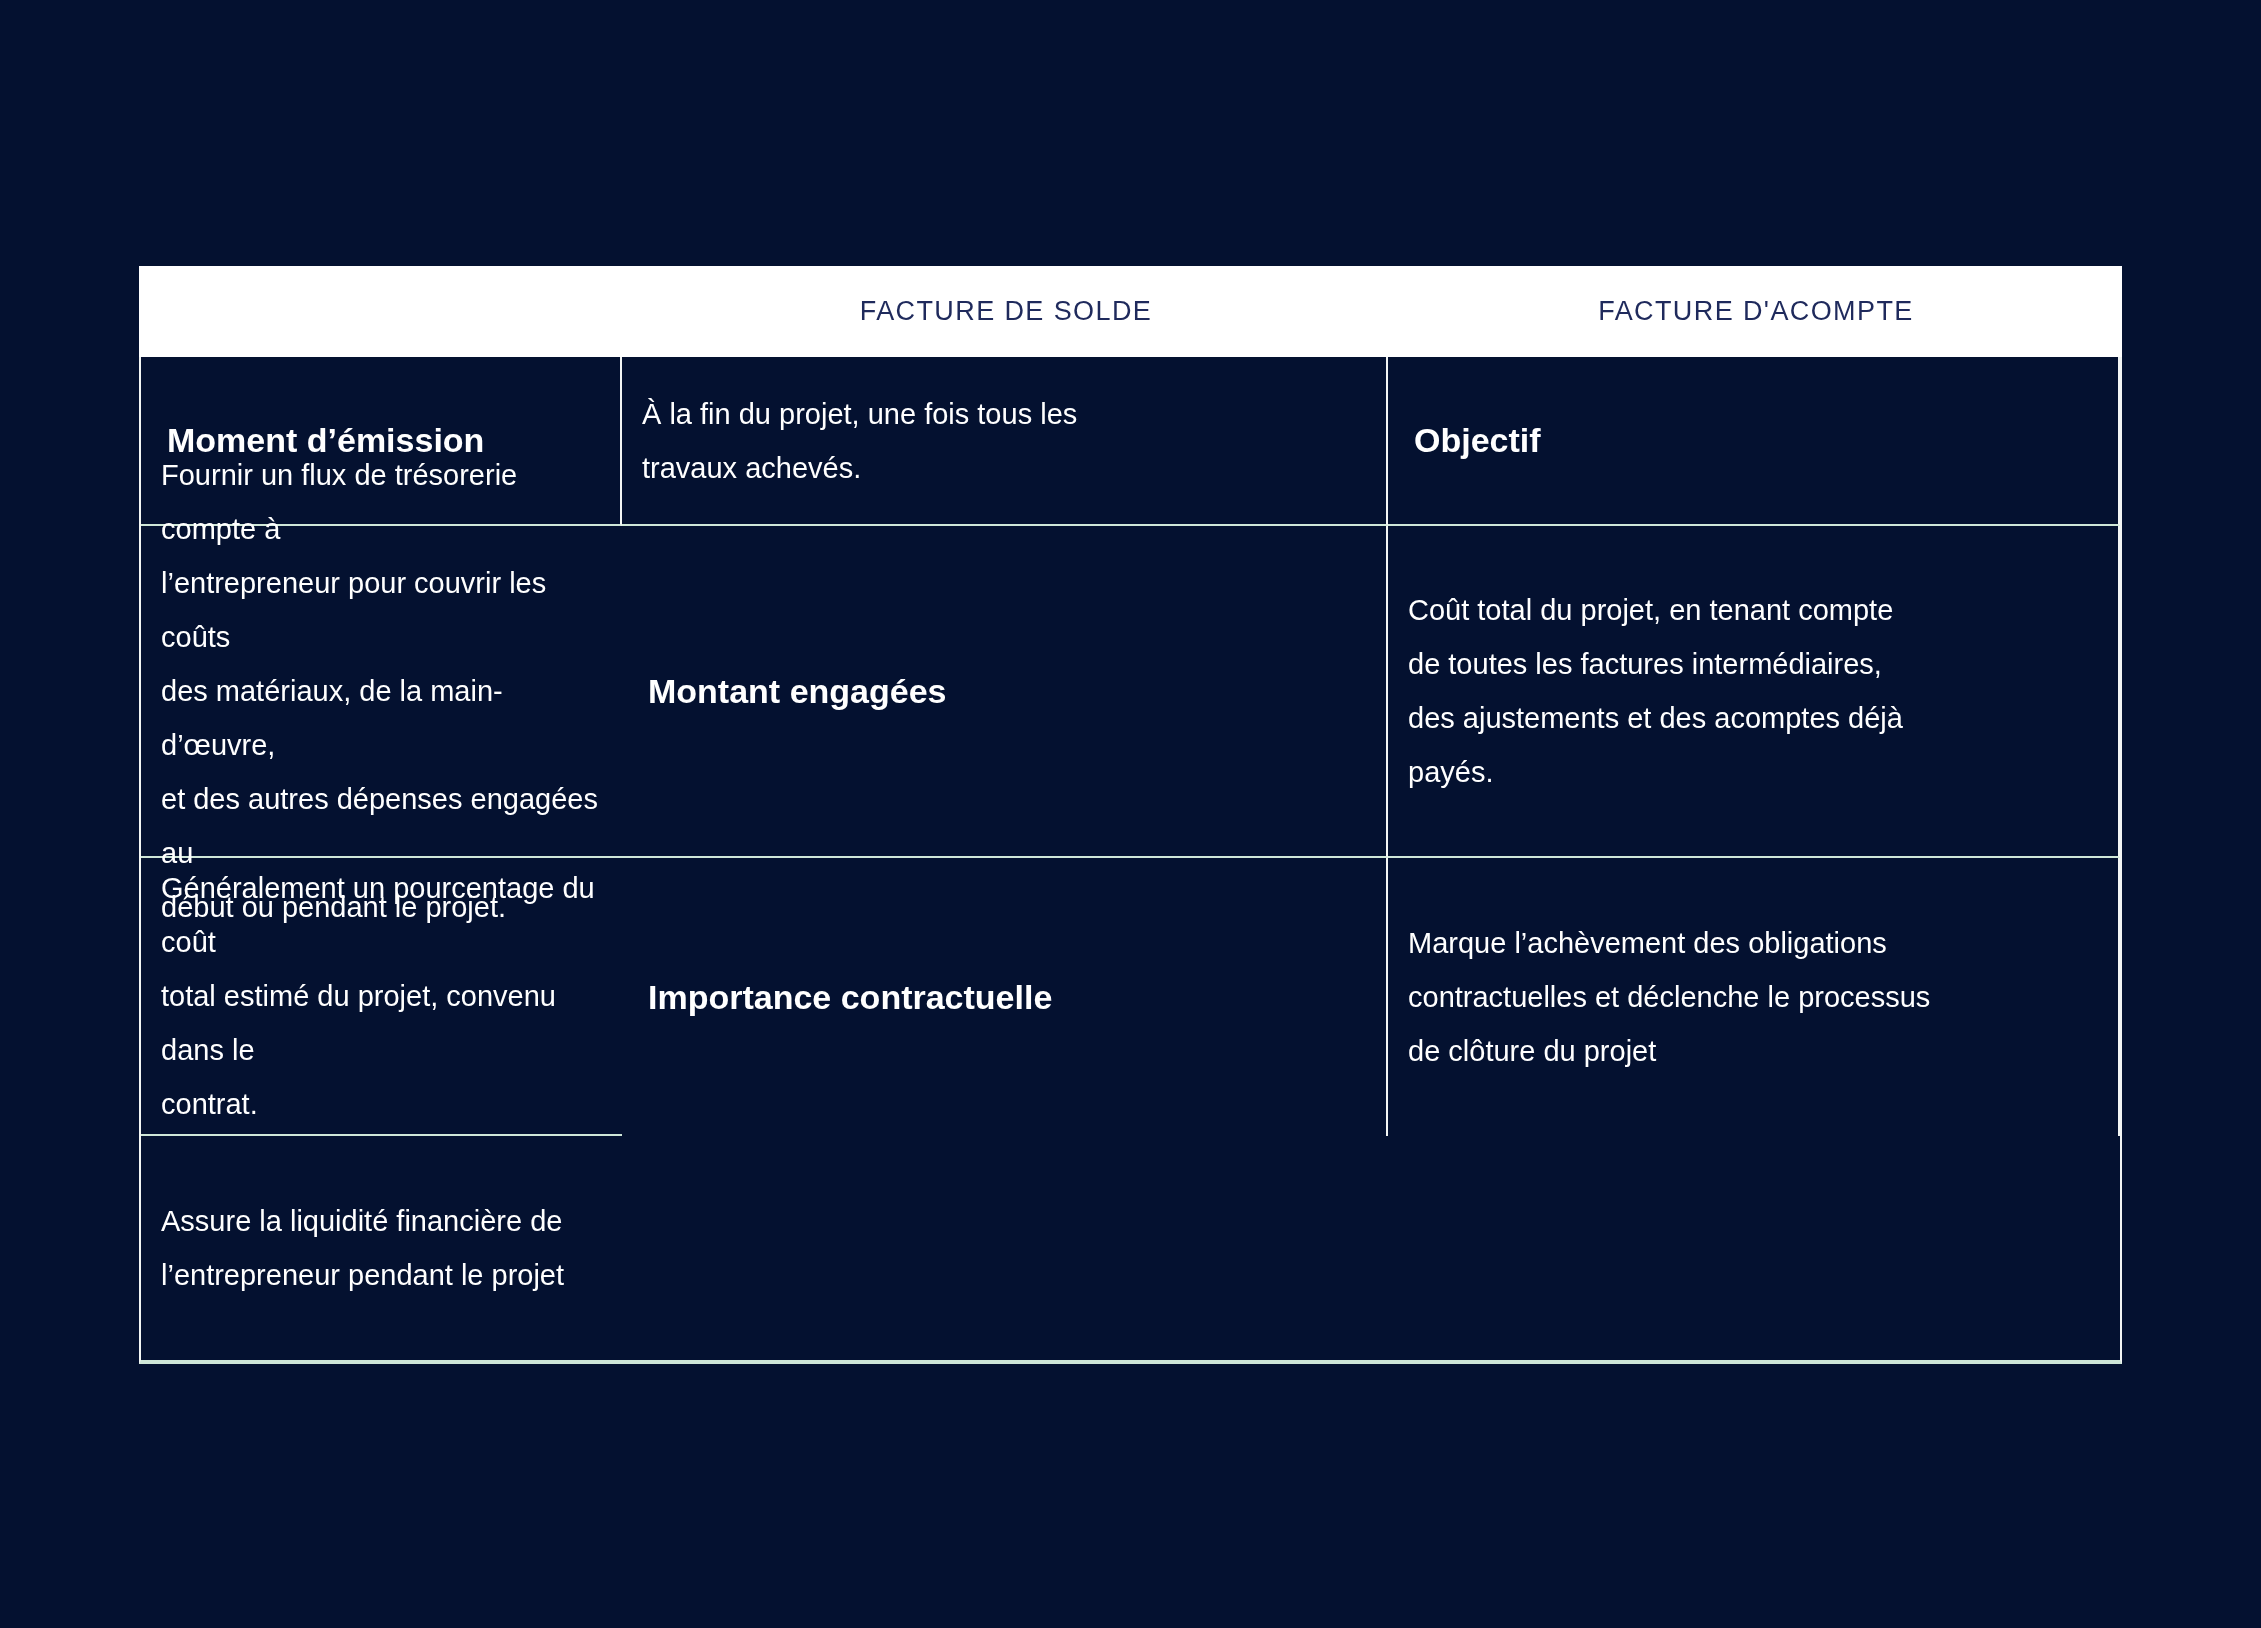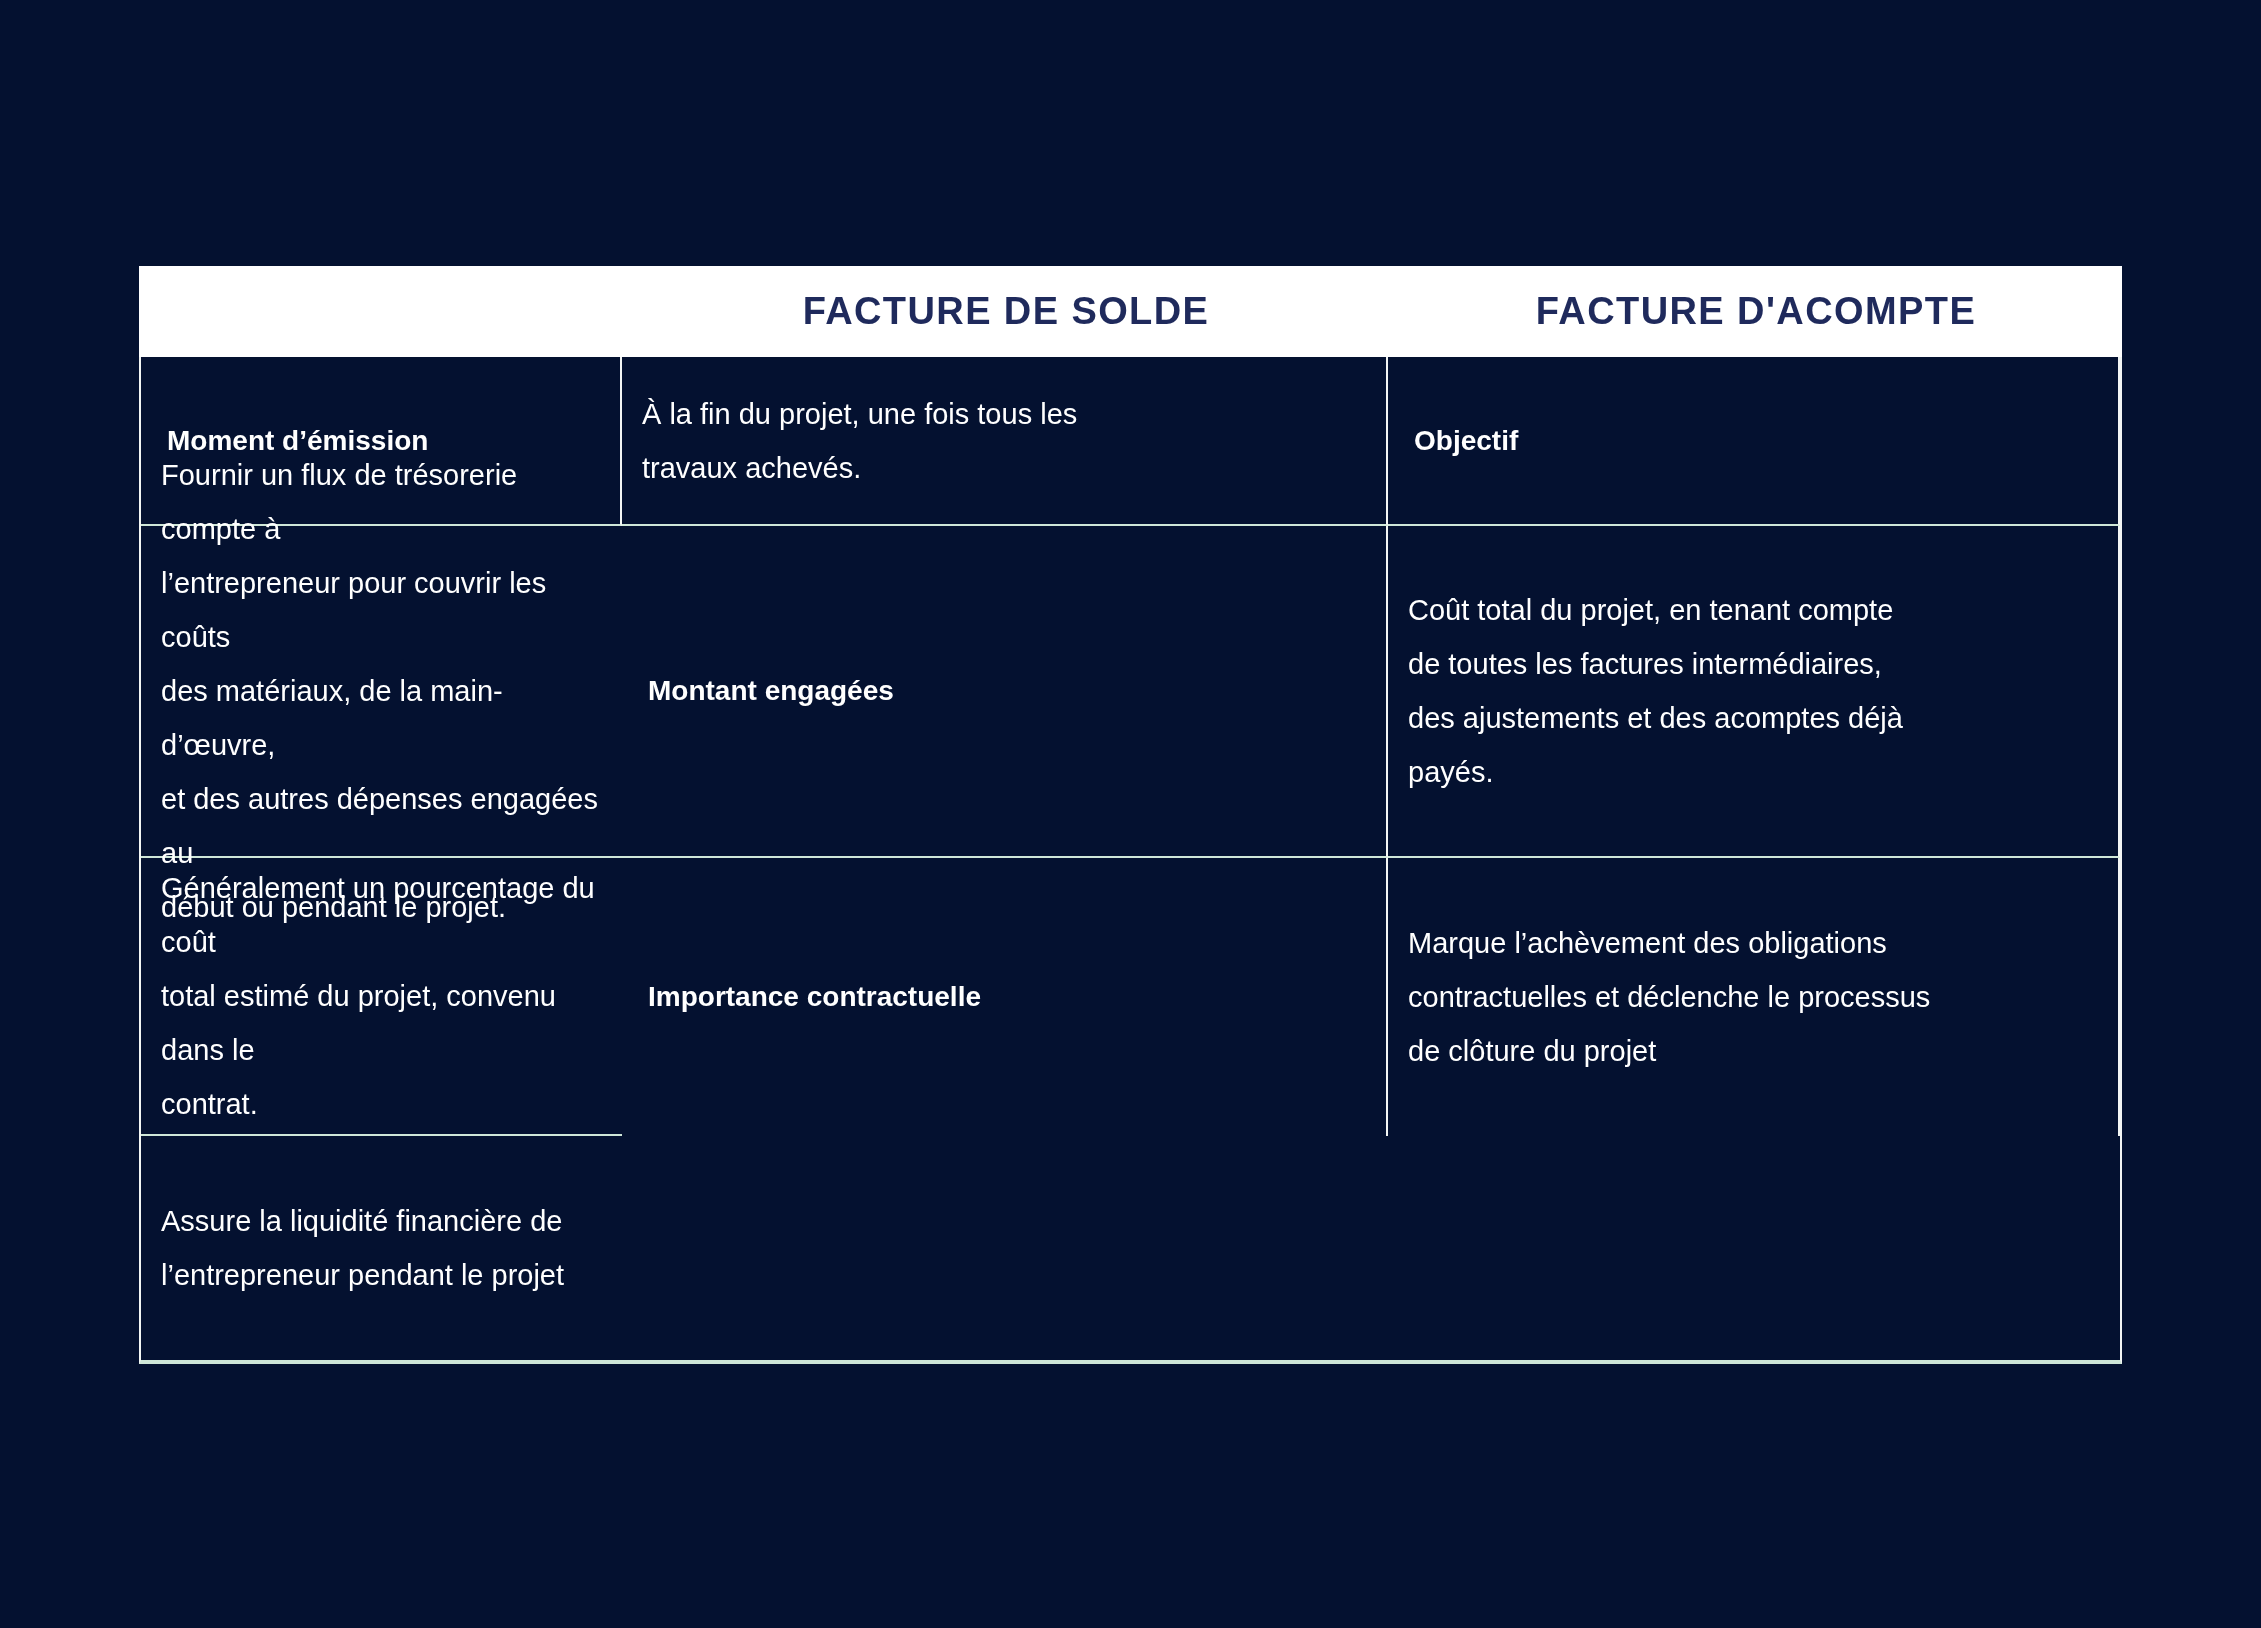--- a/index.html
+++ b/index.html
@@ -28,22 +28,22 @@
     height:91px;
     background:#ffffff;
   }
   .hcell{
     display:flex;
     align-items:center;
     justify-content:center;
   }
   .hcell span{
     color:var(--header-text);
-    font-size:38px;
-    font-weight:700;
+    font-size:27px;
+    font-weight:400;
     letter-spacing:1.4px;
     white-space:nowrap;
   }
   .body-grid{
     display:grid;
     grid-template-columns:481px 766px auto;
     grid-template-rows:169px 332px 278px 224px;
     border-left:2.2px solid var(--vline);
     border-right:2.2px solid var(--vline);
     border-bottom:4.3px solid var(--hline);
@@ -53,21 +53,21 @@
     display:flex;
     align-items:center;
     color:var(--body-text);
     padding-left:22px;
     padding-right:19px;
   }
   .cell.c1, .cell.c2{ border-right:2.2px solid var(--vline); }
   .cell.rb{ border-bottom:2.2px solid var(--hline); }
   .label-cell{
     font-weight:700;
-    font-size:28px;
+    font-size:34px;
     padding-left:26px;
   }
   .text-cell{
     font-size:29px;
     line-height:54px;
     white-space:pre-line;
     padding-left:20px;
   }
 </style>
 </head>

